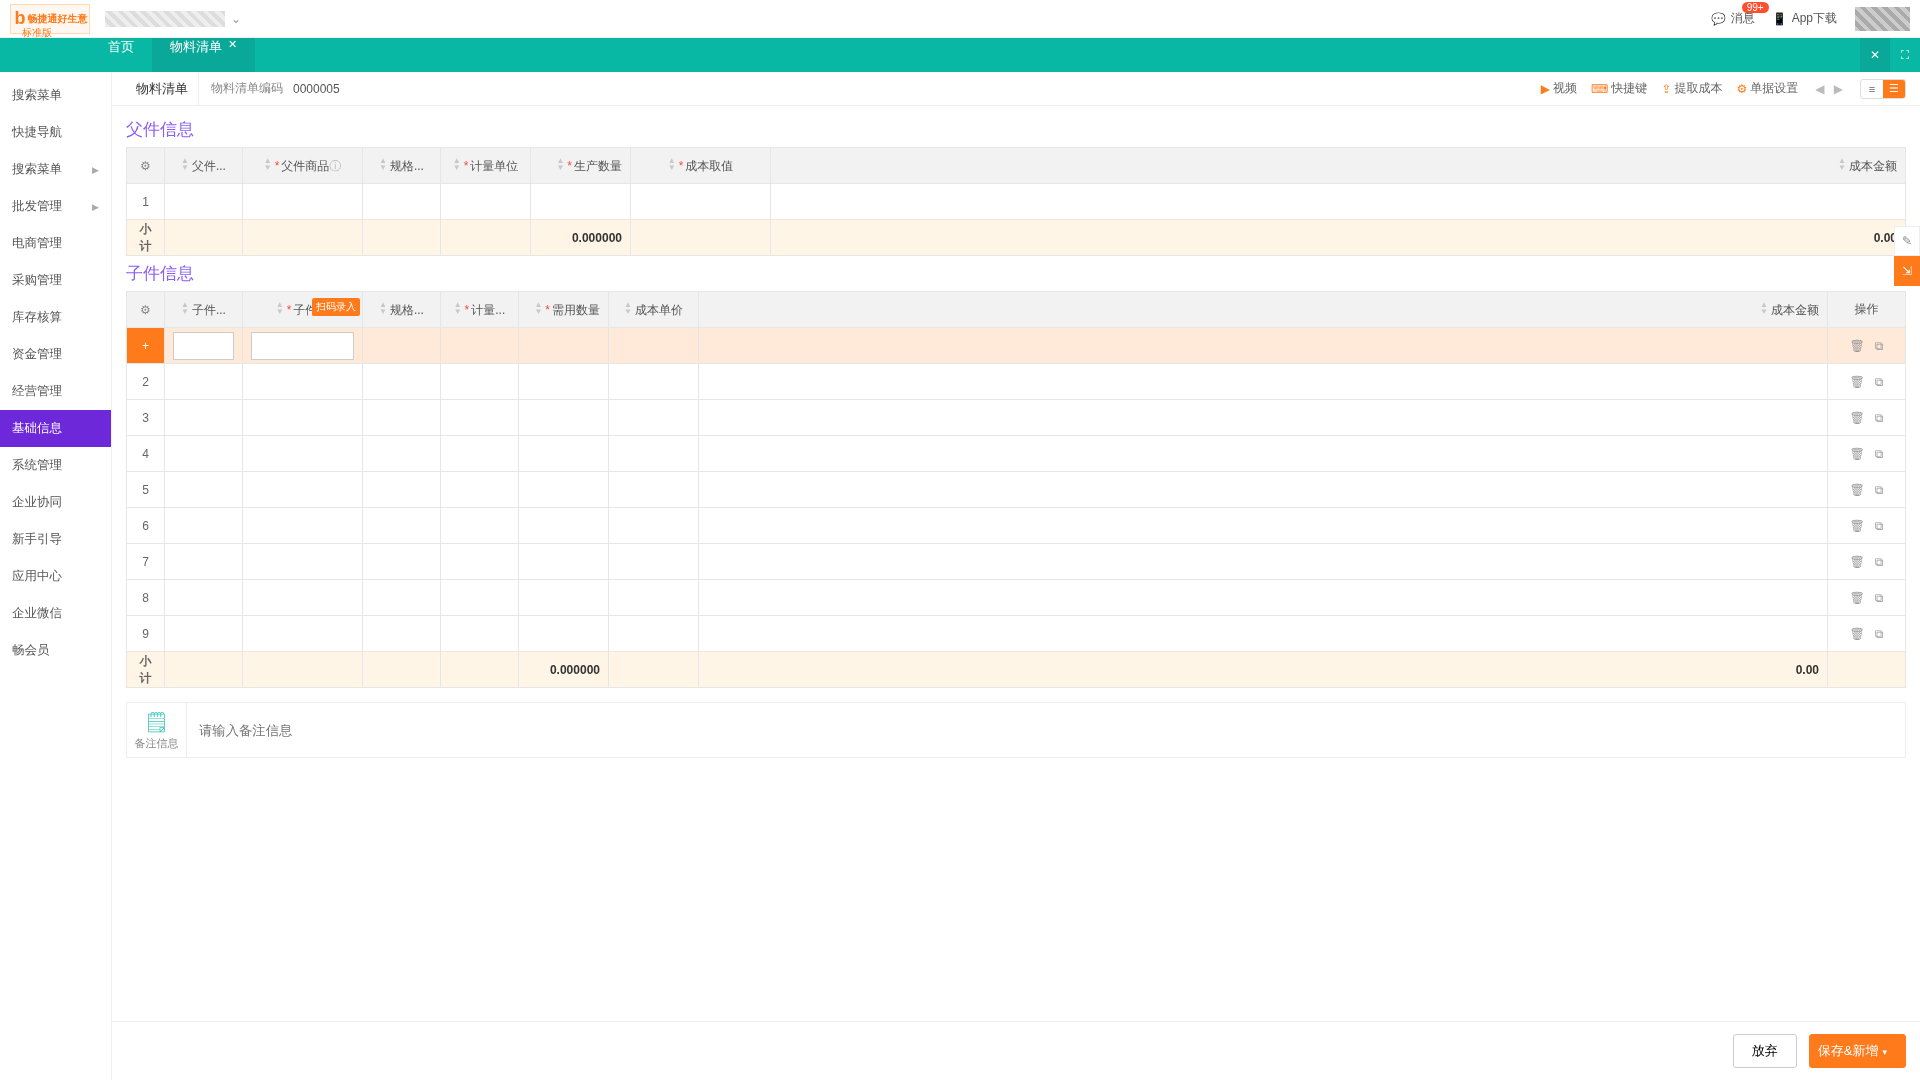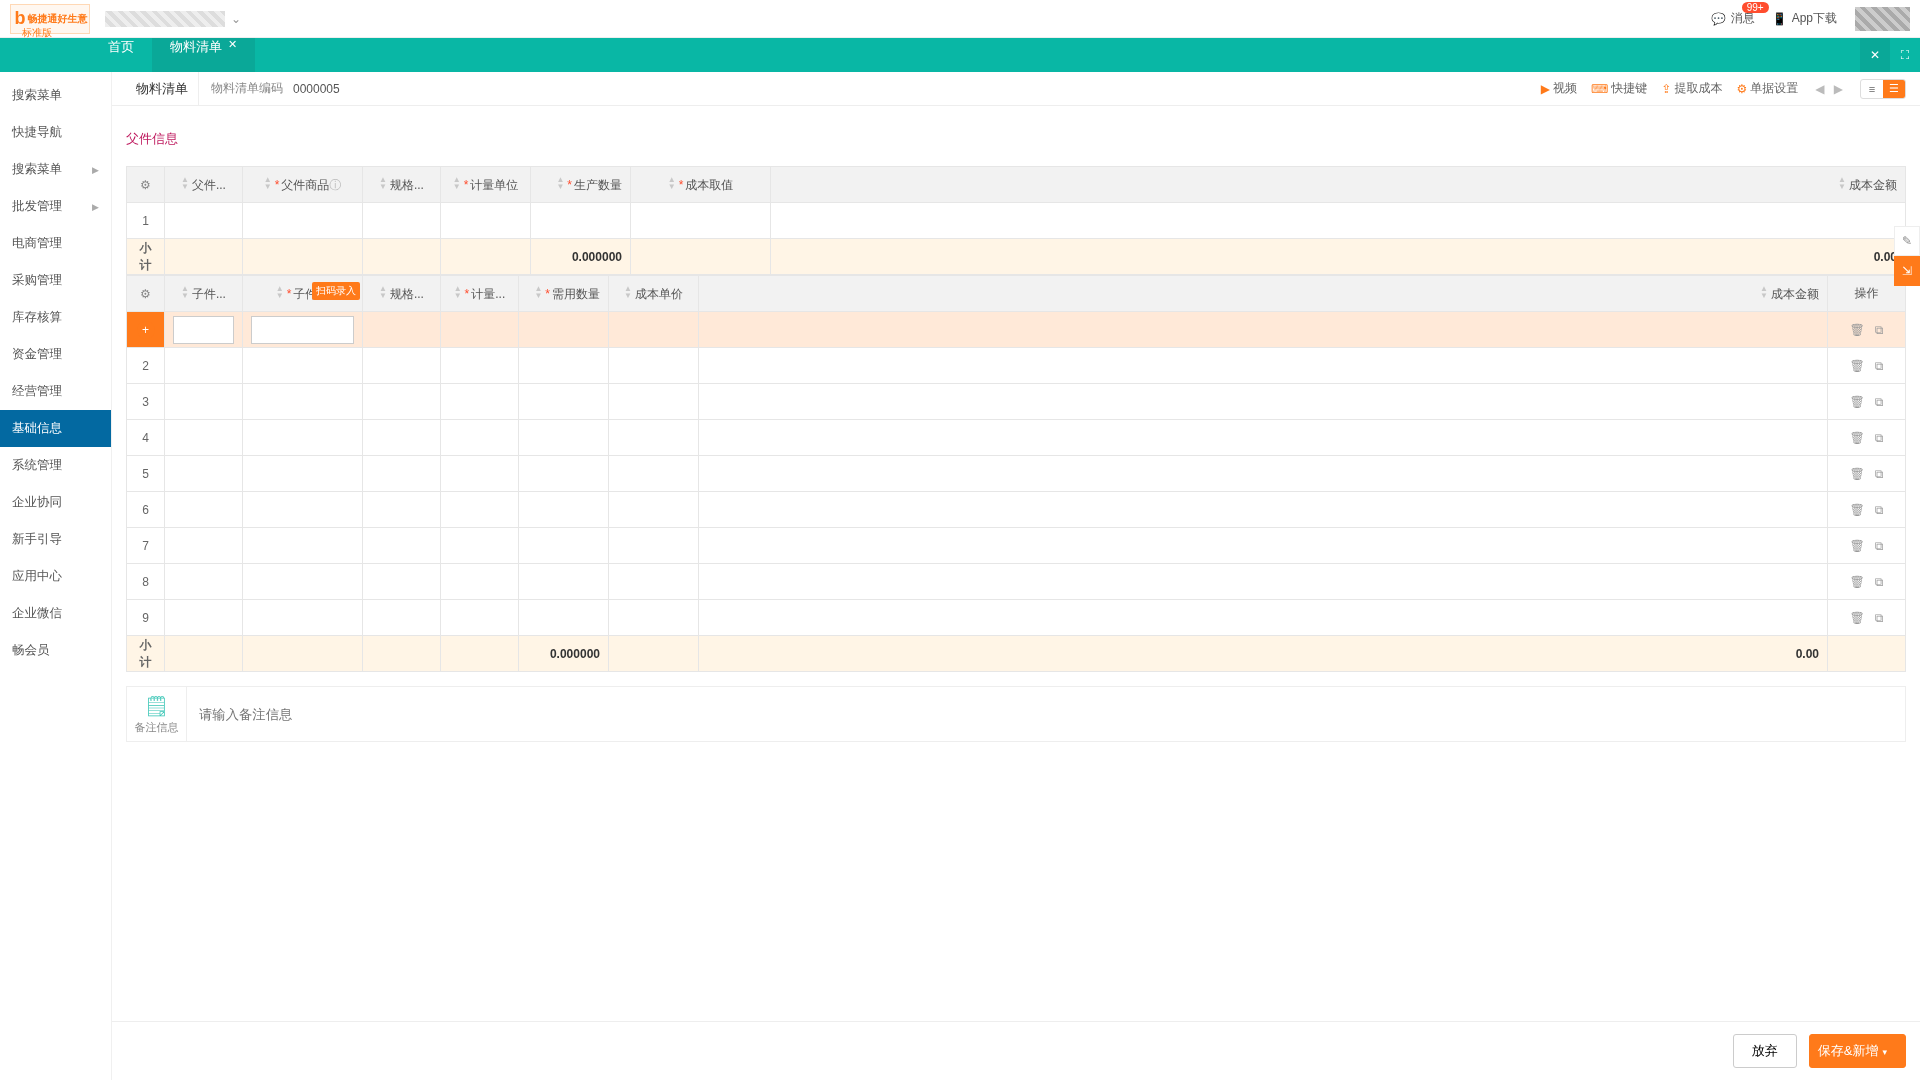--- a/index.html
+++ b/index.html
@@ -20,38 +20,38 @@
 .tab { padding: 0 18px; display: flex; align-items: flex-start; cursor: pointer; font-size: 13px; }
 .tab.sub { background: #0aa898; }
 .tab .close { margin-left: 6px; font-size: 11px; }
 .tab-bar-right { margin-left: auto; display: flex; }
 .close-all { width: 30px; display: flex; align-items: center; justify-content: center; background: #0aa898; cursor: pointer; }
 .expand { width: 30px; display: flex; align-items: center; justify-content: center; cursor: pointer; }
 
 .layout { display: flex; height: calc(100vh - 72px); }
 .sidebar { width: 112px; background: #fff; border-right: 1px solid #f0f0f0; padding-top: 5px; overflow: hidden; }
 .side-item { padding: 10px 12px; font-size: 12.5px; color: #555; cursor: pointer; display: flex; justify-content: space-between; align-items: center; }
-.side-item.active { background: #0369a1; color: #fff; }
+.side-item.active { background: #6d28d9; color: #fff; }
 .caret { font-size: 9px; color: #aaa; }
 
 .content { flex: 1; display: flex; flex-direction: column; position: relative; overflow: hidden; }
 .page-header { height: 34px; display: flex; align-items: center; padding: 0 14px; border-bottom: 1px solid #eee; }
 .page-tab { font-size: 13px; color: #333; padding: 0 10px; border-right: 1px solid #eee; height: 100%; display: flex; align-items: center; }
 .crumb { display: flex; align-items: center; gap: 10px; margin-left: 12px; color: #888; }
 .crumb .code { color: #555; }
 .header-right { margin-left: auto; display: flex; align-items: center; gap: 14px; color: #666; }
 .hr-item { display: flex; align-items: center; gap: 3px; cursor: pointer; }
 .hr-item .ic { color: #ff7a1a; }
 .view-toggle { display: flex; border: 1px solid #ddd; border-radius: 3px; overflow: hidden; }
 .view-toggle span { width: 22px; height: 18px; display: flex; align-items: center; justify-content: center; font-size: 11px; cursor: pointer; }
 .view-toggle .on { background: #ff7a1a; color: #fff; }
 .nav-arrows span { color: #bbb; padding: 0 3px; cursor: pointer; }
 
 .scroll-area { flex: 1; overflow: auto; padding: 6px 14px 0 14px; }
-.section-title { font-size: 13px; color: #be185d; margin: 18px 0; }
+.section-title { font-size: 17px; color: #8b5cf6; margin: 6px 0; }
 table { width: 100%; border-collapse: collapse; table-layout: fixed; }
 th, td { border: 1px solid #e6e6e6; height: 36px; padding: 0 8px; font-size: 12px; }
 th { background: #f2f2f2; color: #555; font-weight: normal; position: relative; }
 th .sort { color: #c8c8c8; font-size: 8px; line-height: 7px; display: inline-block; margin-right: 3px; }
 th .req { color: #ff4d2e; margin-right: 2px; }
 .gear-cell { width: 38px; text-align: center; color: #888; }
 .row-num { text-align: center; color: #666; }
 .subtotal td { background: #fff5e6; font-weight: bold; }
 .num-r { text-align: right; }
 
@@ -254,20 +254,21 @@
               <td></td>
               <td></td>
               <td></td>
             <td class="num-r">0.000000</td>
               <td></td>
             <td class="num-r">0.00</td>
           </tr>
         </tbody>
       </table>
 
+      <div class="section-title">子件信息</div>
       <table class="child-table">
         <colgroup>
             <col style="width:38px">
             <col style="width:78px">
             <col style="width:120px">
             <col style="width:78px">
             <col style="width:78px">
             <col style="width:90px">
             <col style="width:90px">
             <col>

